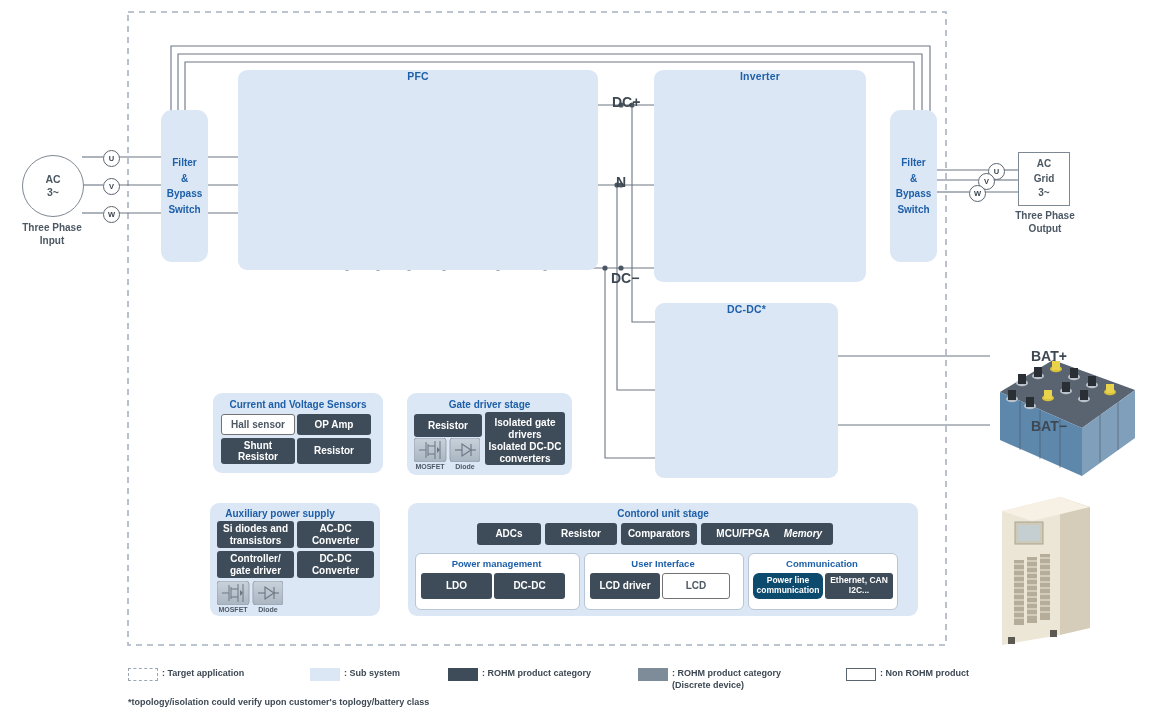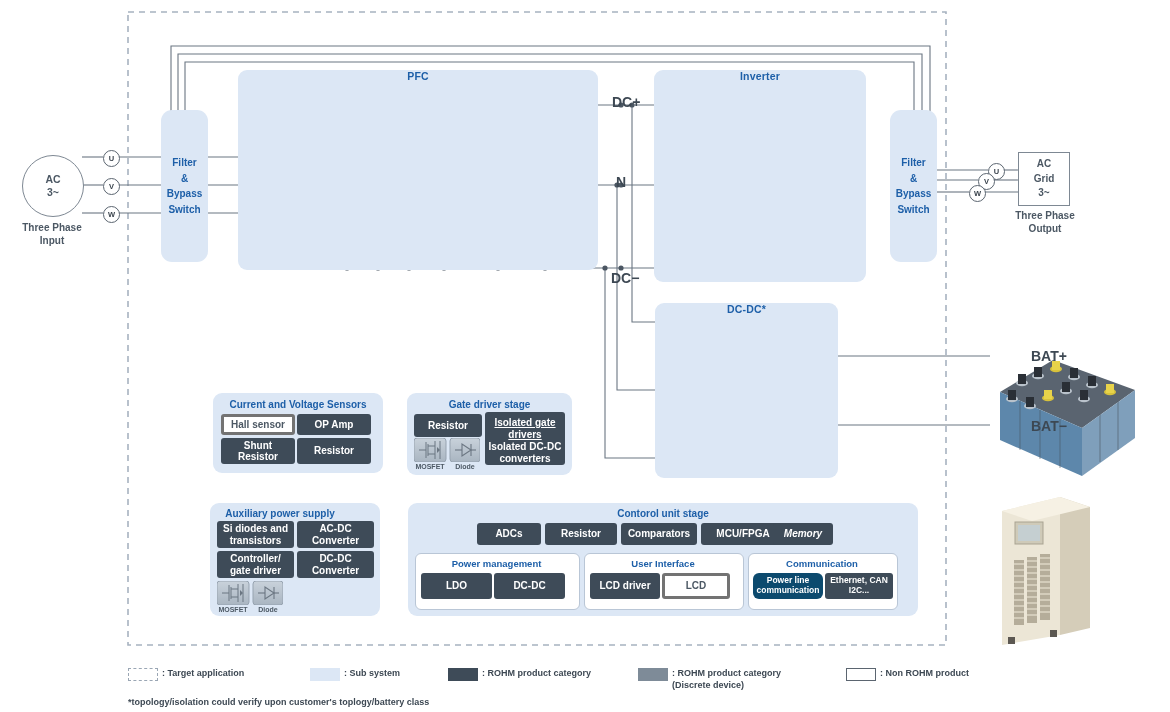--- a/index.html
+++ b/index.html
@@ -57,21 +57,21 @@
   .grpbox{position:absolute;background:#dce7f5;border-radius:9px;}
   .grp-title{
     position:absolute;left:0;width:100%;text-align:center;
     color:#1d5fa8;font-weight:bold;font-size:10px;
   }
   .chip{
     position:absolute;background:#3e4b58;color:#fff;border-radius:3px;
     display:flex;align-items:center;justify-content:center;text-align:center;
     font-size:10px;font-weight:bold;line-height:1.15;box-sizing:border-box;padding:1px 2px;
   }
-  .chip.white{background:#ffffff;color:#4c5864;border:3px solid #737373;}
+  .chip.white{background:#ffffff;color:#4c5864;border:1px solid #737373;}
   .chip.grey{background:#0c4a6e;color:#fff;border-radius:6px;}
   .panel-white{
     position:absolute;background:#ffffff;border:1px solid #b9c6d6;border-radius:6px;
   }
   .panel-title{
     position:absolute;left:0;width:100%;text-align:center;
     color:#1d5fa8;font-weight:bold;font-size:9.5px;
   }
   .devlabel{
     position:absolute;text-align:center;font-size:7px;font-weight:bold;color:#4c5864;
@@ -681,21 +681,21 @@
   <div class="grp-title" style="left:213px;top:399px;width:170px;">Current and Voltage Sensors</div>
   <div class="chip white" style="left:221px;top:414px;width:74px;height:21px;">Hall sensor</div>
   <div class="chip" style="left:297px;top:414px;width:74px;height:21px;">OP Amp</div>
   <div class="chip" style="left:221px;top:438px;width:74px;height:26px;white-space:pre-line;"><span style="white-space:pre-line;">Shunt
 Resistor</span></div>
   <div class="chip" style="left:297px;top:438px;width:74px;height:26px;">Resistor</div>
 
   <div class="grpbox" style="left:407px;top:393px;width:165px;height:82px;"></div>
   <div class="grp-title" style="left:407px;top:399px;width:165px;">Gate driver stage</div>
   <div class="chip" style="left:414px;top:414px;width:68px;height:23px;">Resistor</div>
-  <div class="chip" style="left:485px;top:412px;width:80px;height:33px;text-decoration:underline;">
+  <div class="chip" style="left:485px;top:412px;width:80px;height:33px;">
       <span style="white-space:pre-line;">Isolated gate
 drivers</span>
     </div>
   <div class="chip" style="left:485px;top:440px;width:80px;height:25px;">
       <span style="white-space:pre-line;">Isolated DC-DC
 converters</span>
     </div>
   <svg class="abs" style="left:414px;top:438px;width:66px;height:24px;" viewBox="0 0 66 24">
     <rect x="0" y="0" width="32" height="24" rx="3" fill="url(#devGrad2)" stroke="#97a3b0"></rect>
     <line x1="5" y1="12" x2="12" y2="12" stroke="#6b7682" stroke-width="1"></line>

